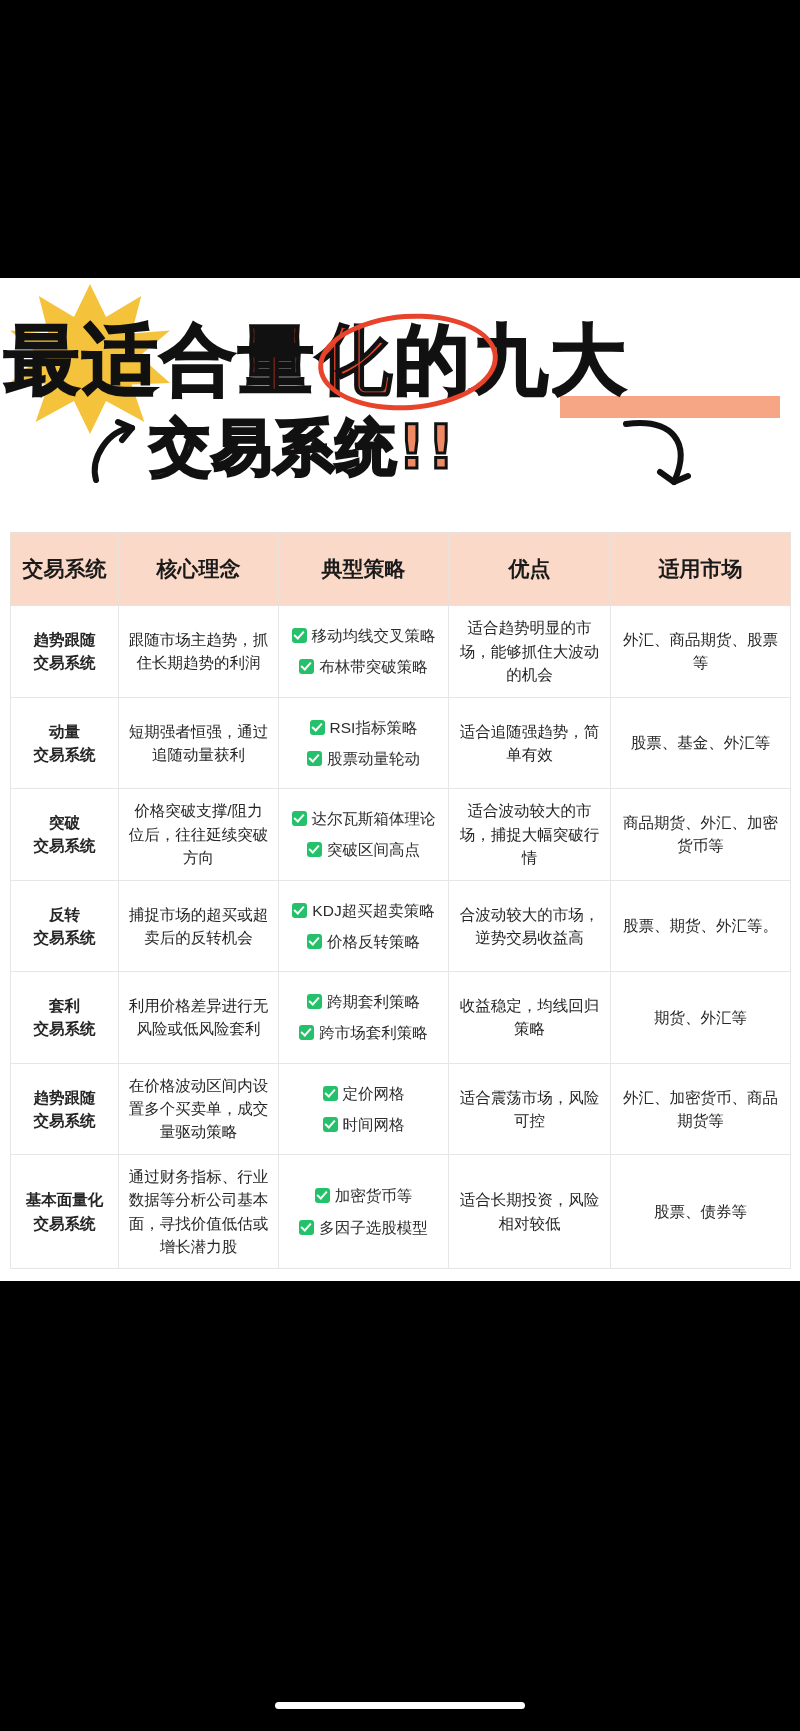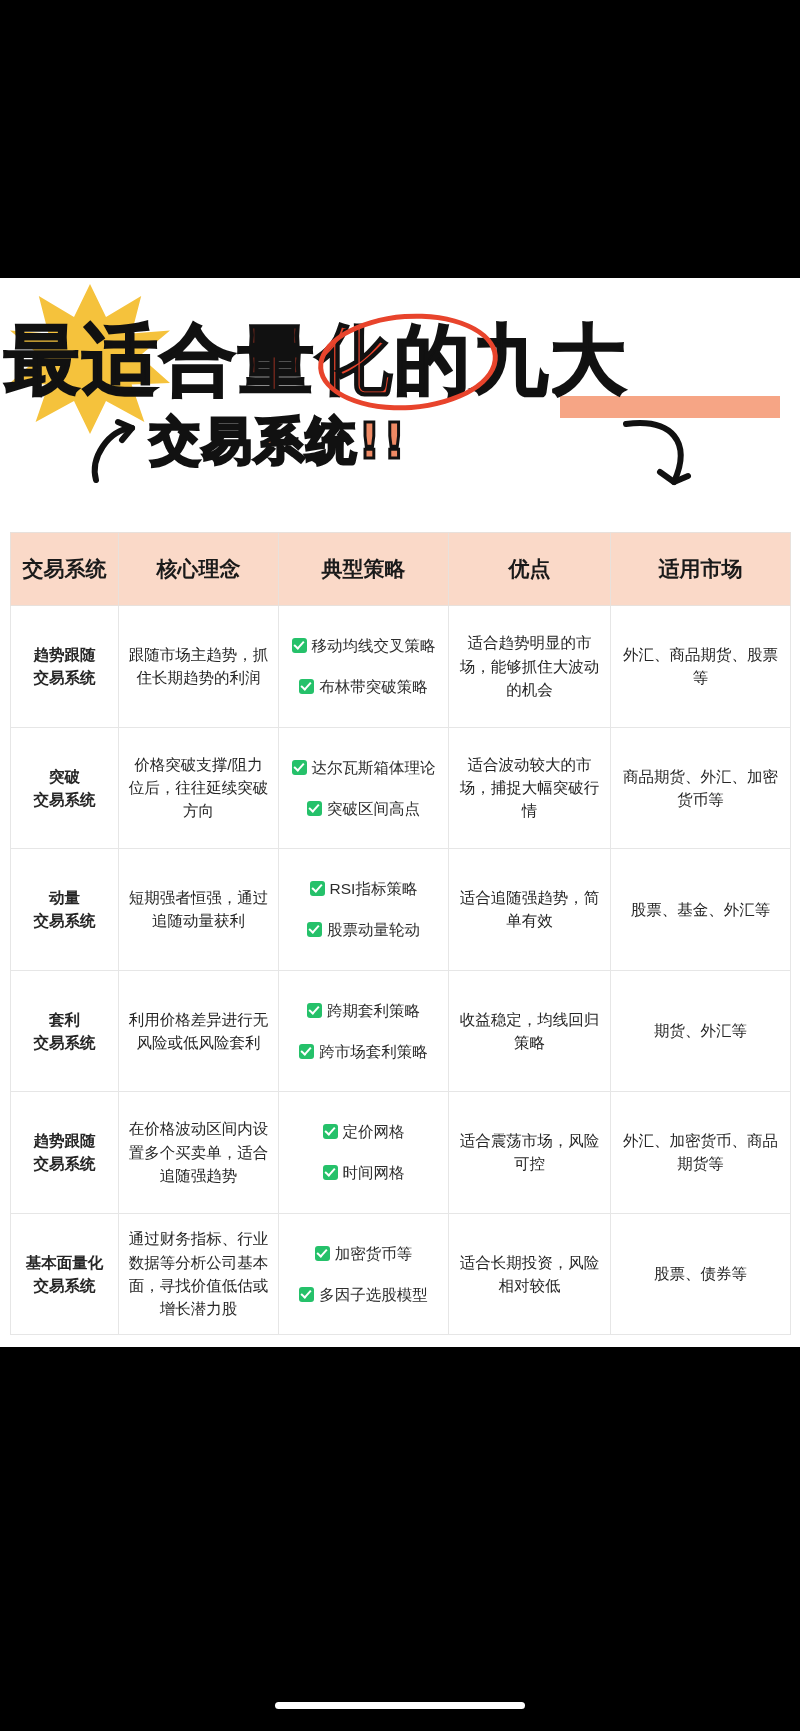--- a/index.html
+++ b/index.html
@@ -82,21 +82,21 @@
     border: 5px solid #e8442c;
     border-radius: 50%;
     z-index: 4;
     transform: rotate(-4deg);
   }
   .line2 {
     position: absolute;
     left: 150px;
     top: 130px;
     z-index: 3;
-    font-size: 50px;
+    font-size: 60px;
     font-weight: bold;
     letter-spacing: 2px;
     color: #f08a64;
     -webkit-text-stroke: 3px #111;
     font-family: "DejaVu Sans", "Liberation Sans", sans-serif;
     white-space: nowrap;
   }
   .arrow-left, .arrow-right {
     position: absolute;
     z-index: 2;
@@ -141,21 +141,21 @@
     text-align: left;
     color: #2d2d2d;
     margin-top: 11px;
   }
   td.strategy {
     text-align: left;
     padding-left: 12px;
   }
   .stitem {
     display: block;
-    margin: 18px 0;
+    margin: 8px 0;
     color: #2d2d2d;
     font-size: 15.5px;
     white-space: nowrap;
   }
   .chk {
     display: inline-block;
     width: 15px;
     height: 15px;
     background: #25c16a;
     border-radius: 3px;
@@ -242,56 +242,67 @@
 交易系统</td>
             <td class="concept">跟随市场主趋势，抓住长期趋势的利润</td>
             <td class="strategy">
               <span class="stitem"><span class="chk"></span><span>移动均线交叉策略</span></span>
               <span class="stitem"><span class="chk"></span><span>布林带突破策略</span></span>
             </td>
             <td>适合趋势明显的市场，能够抓住大波动的机会</td>
             <td>外汇、商品期货、股票等</td>
           </tr>
           <tr>
+            <td class="sysname">动量
+交易系统</td>
+            <td class="concept">短期强者恒强，通过追随动量获利</td>
+            <td class="strategy">
+              <span class="stitem"><span class="chk"></span><span>RSI指标策略</span></span>
+              <span class="stitem"><span class="chk"></span><span>股票动量轮动</span></span>
+            </td>
+            <td>适合追随强趋势，简单有效</td>
+            <td>股票、基金、外汇等</td>
+          </tr>
+          <tr>
             <td class="sysname">突破
 交易系统</td>
             <td class="concept">价格突破支撑/阻力位后，往往延续突破方向</td>
             <td class="strategy">
               <span class="stitem"><span class="chk"></span><span>达尔瓦斯箱体理论</span></span>
               <span class="stitem"><span class="chk"></span><span>突破区间高点</span></span>
             </td>
             <td>适合波动较大的市场，捕捉大幅突破行情</td>
             <td>商品期货、外汇、加密货币等</td>
           </tr>
           <tr>
-            <td class="sysname">动量
-交易系统</td>
-            <td class="concept">短期强者恒强，通过追随动量获利</td>
-            <td class="strategy">
-              <span class="stitem"><span class="chk"></span><span>RSI指标策略</span></span>
-              <span class="stitem"><span class="chk"></span><span>股票动量轮动</span></span>
-            </td>
-            <td>适合追随强趋势，简单有效</td>
-            <td>股票、基金、外汇等</td>
+            <td class="sysname">反转
+交易系统</td>
+            <td class="concept">捕捉市场的超买或超卖后的反转机会</td>
+            <td class="strategy">
+              <span class="stitem"><span class="chk"></span><span>KDJ超买超卖策略</span></span>
+              <span class="stitem"><span class="chk"></span><span>价格反转策略</span></span>
+            </td>
+            <td>合波动较大的市场，逆势交易收益高</td>
+            <td>股票、期货、外汇等。</td>
           </tr>
           <tr>
             <td class="sysname">套利
 交易系统</td>
             <td class="concept">利用价格差异进行无风险或低风险套利</td>
             <td class="strategy">
               <span class="stitem"><span class="chk"></span><span>跨期套利策略</span></span>
               <span class="stitem"><span class="chk"></span><span>跨市场套利策略</span></span>
             </td>
             <td>收益稳定，均线回归策略</td>
             <td>期货、外汇等</td>
           </tr>
           <tr>
             <td class="sysname">趋势跟随
 交易系统</td>
-            <td class="concept">在价格波动区间内设置多个买卖单，适合追随强趋势</td>
+            <td class="concept">在价格波动区间内设置多个买卖单，成交量驱动策略</td>
             <td class="strategy">
               <span class="stitem"><span class="chk"></span><span>定价网格</span></span>
               <span class="stitem"><span class="chk"></span><span>时间网格</span></span>
             </td>
             <td>适合震荡市场，风险可控</td>
             <td>外汇、加密货币、商品期货等</td>
           </tr>
           <tr>
             <td class="sysname">基本面量化
 交易系统</td>

